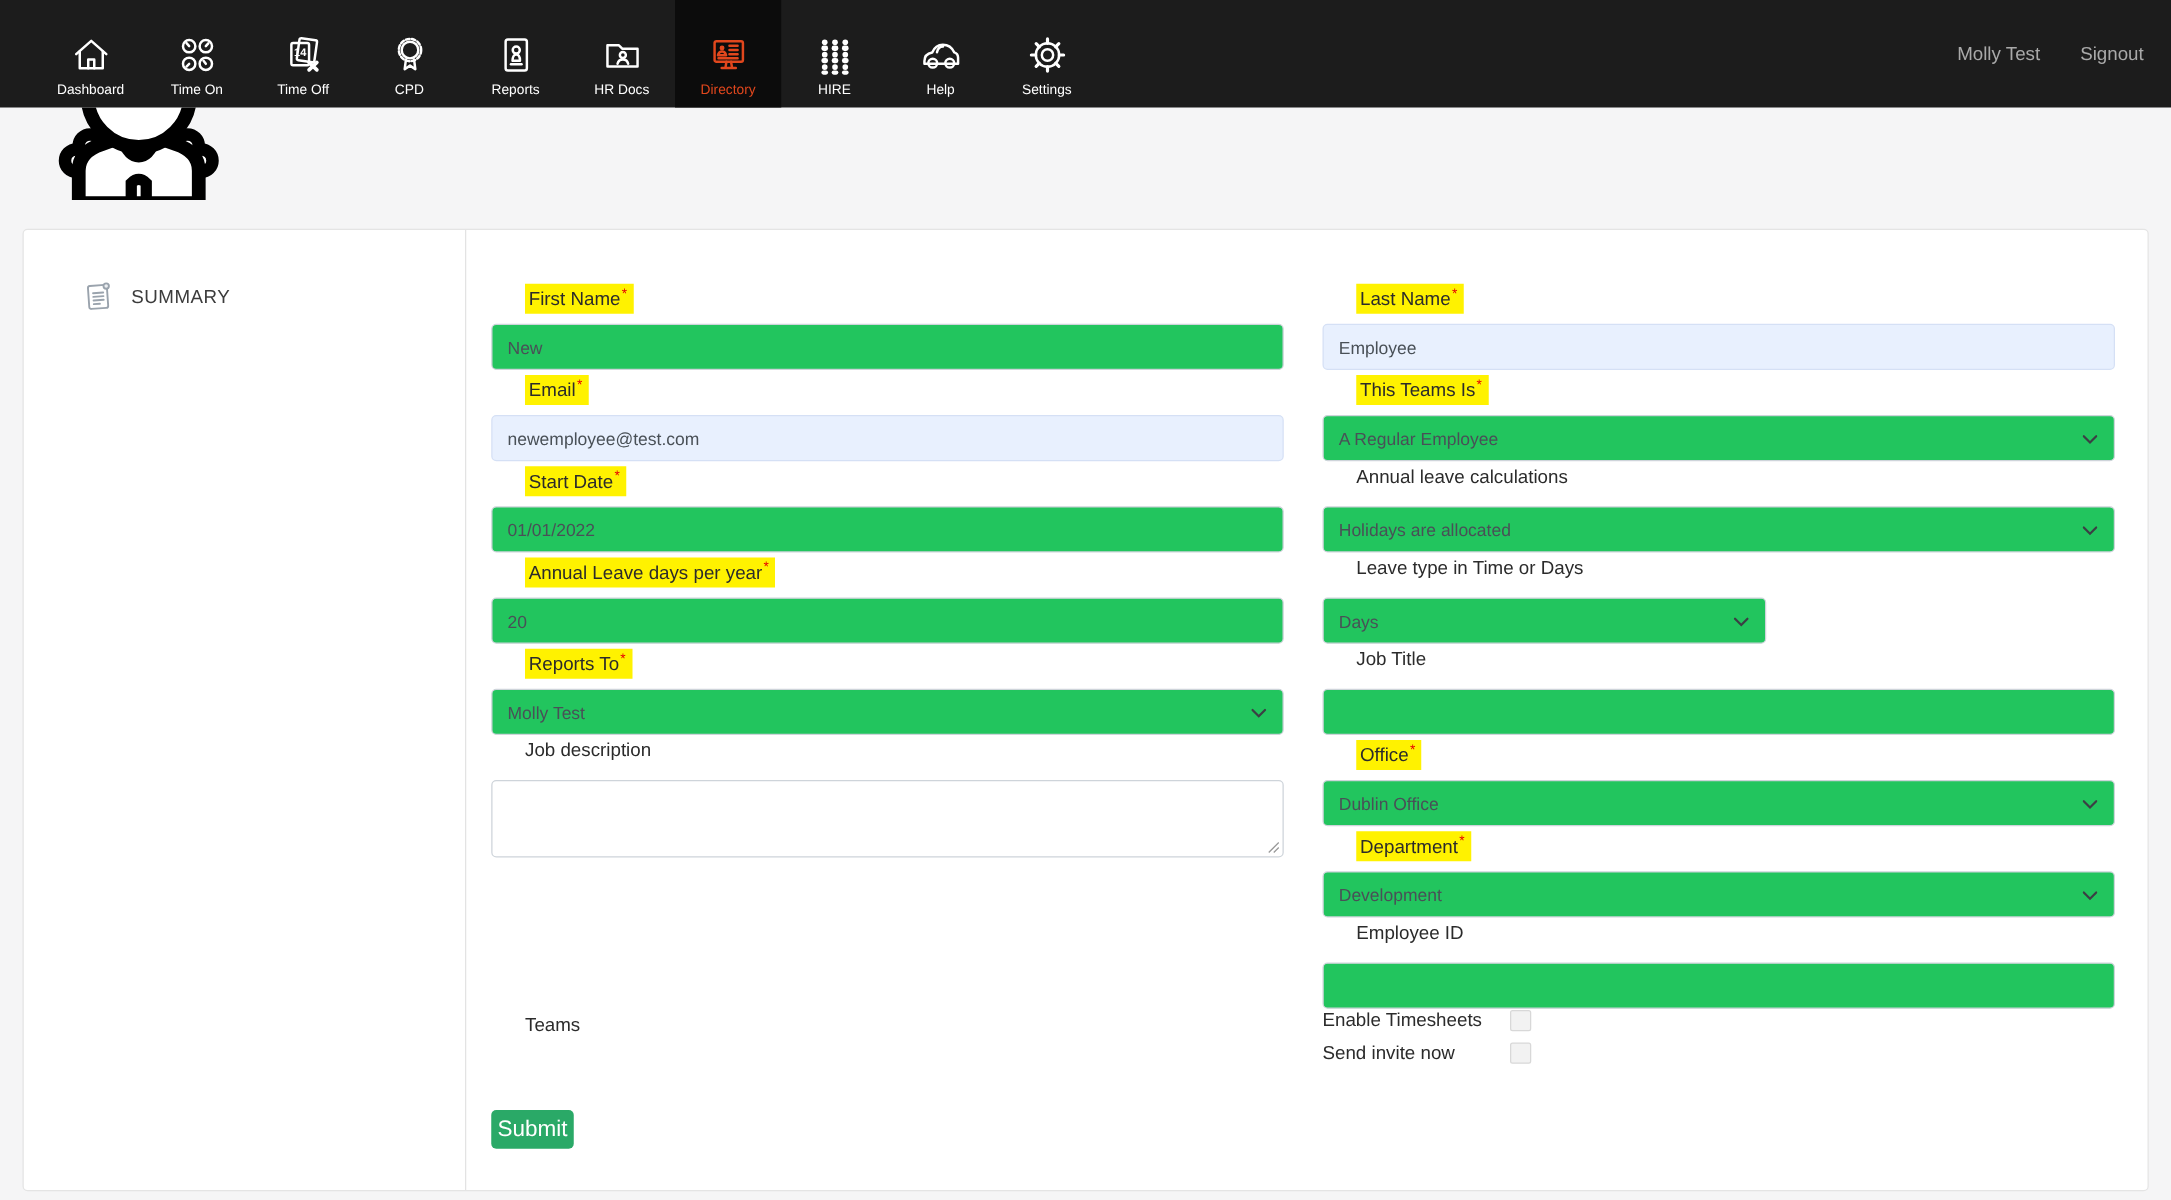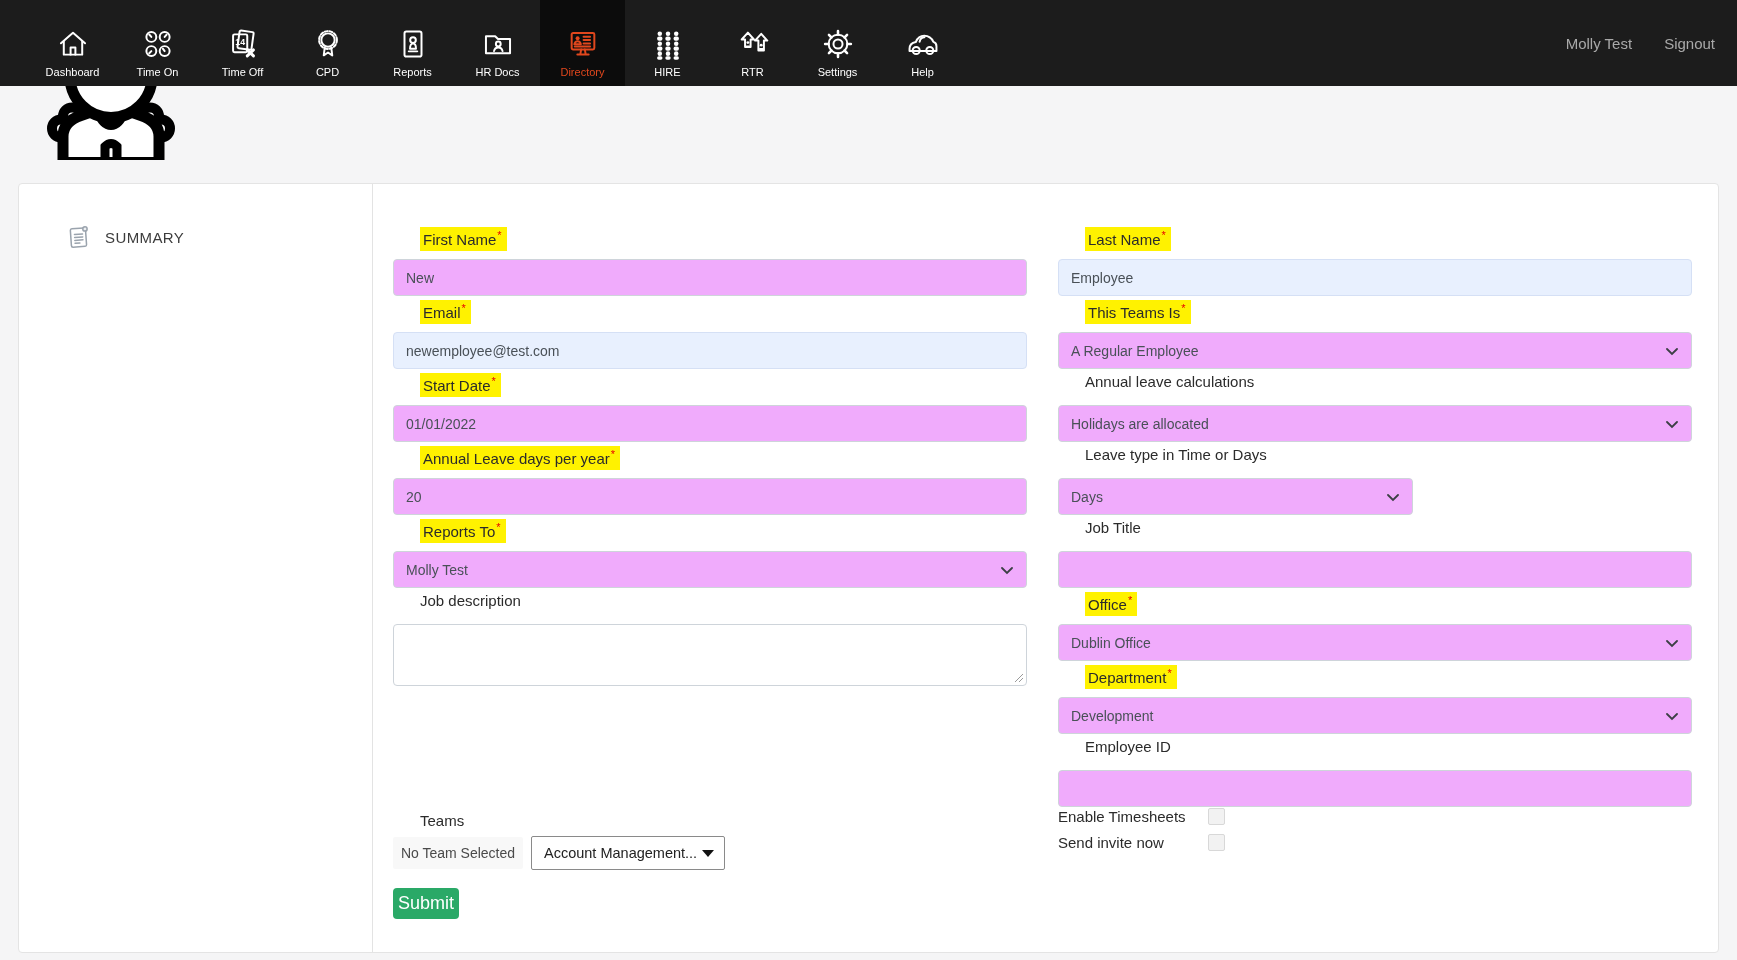--- a/index.html
+++ b/index.html
@@ -29,21 +29,21 @@
   
   .summary-item { position:absolute; left:66px; top:224px; display:flex; align-items:center; gap:13px; z-index:4; cursor:pointer;text-align:right; }
   .summary-item svg { width:26px; height:26px; }
   .summary-label { font-size:15px; color:#3c3c3c; letter-spacing:.4px; }
 
   
   .fld { position:absolute; z-index:4; }
   .lbl { font-size:15px; color:#2b2b2b; height:32px;padding-left:27px; }
   .hl { background:var(--highlight-yellow,#fff200); padding:2px 5px 3px 3px; display:inline-block; }
   sup.req { color:var(--required-red,#e60000); font-size:11px; margin-left:1px; }
-  .inp { width:100%; height:37px; background:#f0abfc; border:1px solid #ced4da; border-radius:4px; font-size:14px; color:#495057; padding:0 12px; font-family:"Liberation Sans", sans-serif; display:flex; align-items:center; }
+  .inp { width:100%; height:37px; background:#22c55e; border:1px solid #ced4da; border-radius:4px; font-size:14px; color:#495057; padding:0 12px; font-family:"Liberation Sans", sans-serif; display:flex; align-items:center; }
   input.inp { display:block; }
   .inp.autofill { background:var(--autofill-blue,#e8f0fe); border-color:#d5e0f5; }
   .sel { position:relative; cursor:pointer; }
   .sel .chev { position:absolute; right:13px; top:14px; width:12px; height:9px; }
   .jobdesc { position:relative; width:100%; height:62px; background:#fff; border:1px solid #ced4da; border-radius:4px; }
   .grip { position:absolute; right:2px; bottom:2px; width:10px; height:10px; }
 
   .teams-row { display:flex; gap:8px; margin-top:3px; }
   .team-chip { width:130px; height:32px; background:#f8f8f8; color:#4a4a4a; font-size:14px; display:flex; align-items:center; justify-content:center; border-radius:2px; }
   .team-dd { width:194px; height:34px; background:#fff; border:1px solid #8a8a8a; border-radius:2px; display:flex; align-items:center; justify-content:space-between; padding:0 10px 0 12px; font-size:14.5px; color:#222; cursor:pointer; margin-top:-1px; }
@@ -142,45 +142,34 @@
             <circle cx="17.8" cy="18.8" r="1.6"></circle>
           <rect x="4.3" y="20.7" width="3.8" height="2.4" rx="1.2"></rect>
             <rect x="10.1" y="20.7" width="3.8" height="2.4" rx="1.2"></rect>
             <rect x="15.9" y="20.7" width="3.8" height="2.4" rx="1.2"></rect>
         </g>
       </svg>
       <span class="nav-label">HIRE</span>
     </div>
     <div class="nav-item">
       <svg viewBox="0 0 24 24">
-        <path d="M4 8.8 8.4 4l4.3 4.8h-2.4v5.4H6.4V8.8H4z"></path>
-        <path d="M13.4 9.6 17.8 4.8l4.3 4.8h-2.4v7h-3.9v-7h-2.4z"></path>
-        <circle class="fillbit" cx="8.4" cy="11" r="1"></circle>
-          <path d="M7.4 13.8h2"></path>
-        <circle class="fillbit" cx="17.8" cy="12.8" r="1"></circle>
-          <path d="M16.8 15.6h2"></path>
-      </svg>
-      <span class="nav-label">RTR</span>
-    </div>
-    <div class="nav-item">
-      <svg viewBox="0 0 24 24">
-        <circle cx="12" cy="12" r="3.2"></circle>
-          <circle cx="12" cy="12" r="6.6"></circle>
-        <path d="M12 5.4V2.9 M12 21.1v-2.5 M18.6 12h2.5 M2.9 12h2.5 M16.6 7.4l1.8-1.8 M5.6 18.4l1.8-1.8 M16.6 16.6l1.8 1.8 M5.6 5.6l1.8 1.8" stroke-width="1.8"></path>
-      </svg>
-      <span class="nav-label">Settings</span>
-    </div>
-    <div class="nav-item">
-      <svg viewBox="0 0 24 24">
         <path d="M2.5 17v-1.6c0-2.6 1.8-4.3 4.4-4.8 1.2-2.9 3.3-4.4 6-4.4 3 0 5.2 1.6 6.4 4.3 1.4.4 2.2 1.5 2.2 3V17z"></path>
         <circle cx="7.2" cy="16.6" r="2.5"></circle>
           <circle cx="16.8" cy="16.6" r="2.5"></circle>
         <path d="M9.6 10.4c.4-2 1.7-3.2 3.4-3.2"></path>
       </svg>
       <span class="nav-label">Help</span>
+    </div>
+    <div class="nav-item">
+      <svg viewBox="0 0 24 24">
+        <circle cx="12" cy="12" r="3.2"></circle>
+          <circle cx="12" cy="12" r="6.6"></circle>
+        <path d="M12 5.4V2.9 M12 21.1v-2.5 M18.6 12h2.5 M2.9 12h2.5 M16.6 7.4l1.8-1.8 M5.6 18.4l1.8-1.8 M16.6 16.6l1.8 1.8 M5.6 5.6l1.8 1.8" stroke-width="1.8"></path>
+      </svg>
+      <span class="nav-label">Settings</span>
     </div>
   </div>
   <div class="nav-user">
     <span>Molly Test</span>
     <span>Signout</span>
   </div>
 </div>
 
 <svg class="hero-icon" viewBox="0 0 162 73">
   <g stroke="#000" fill="#fff">
@@ -240,27 +229,20 @@
   <div class="lbl"><span>Job description</span></div>
   <div class="jobdesc">
     <svg class="grip" viewBox="0 0 10 10">
         <path d="M9 1 1 9 M9 5 5 9" stroke="#9a9a9a" stroke-width="1" fill="none"></path>
       </svg>
   </div>
 </div>
 
 <div class="fld" style="left:393px; top:812px; width:634px">
   <div class="lbl" style="height:22px"><span>Teams</span></div>
-  <div class="teams-row">
-    <div class="team-chip">No Team Selected</div>
-    <div class="team-dd">
-      <span>Account Management...</span>
-      <span class="tri"></span>
-    </div>
-  </div>
 </div>
 
 <button class="submit-btn">Submit</button>
 
 <div class="fld" style="left:1058px; top:227px; width:634px">
   <div class="lbl"><span class="hl"><span>Last Name</span><sup class="req">*</sup></span></div>
   <input class="inp autofill" value="Employee" style="">
 </div>
 
 <div class="fld" style="left:1058px; top:300px; width:634px">

